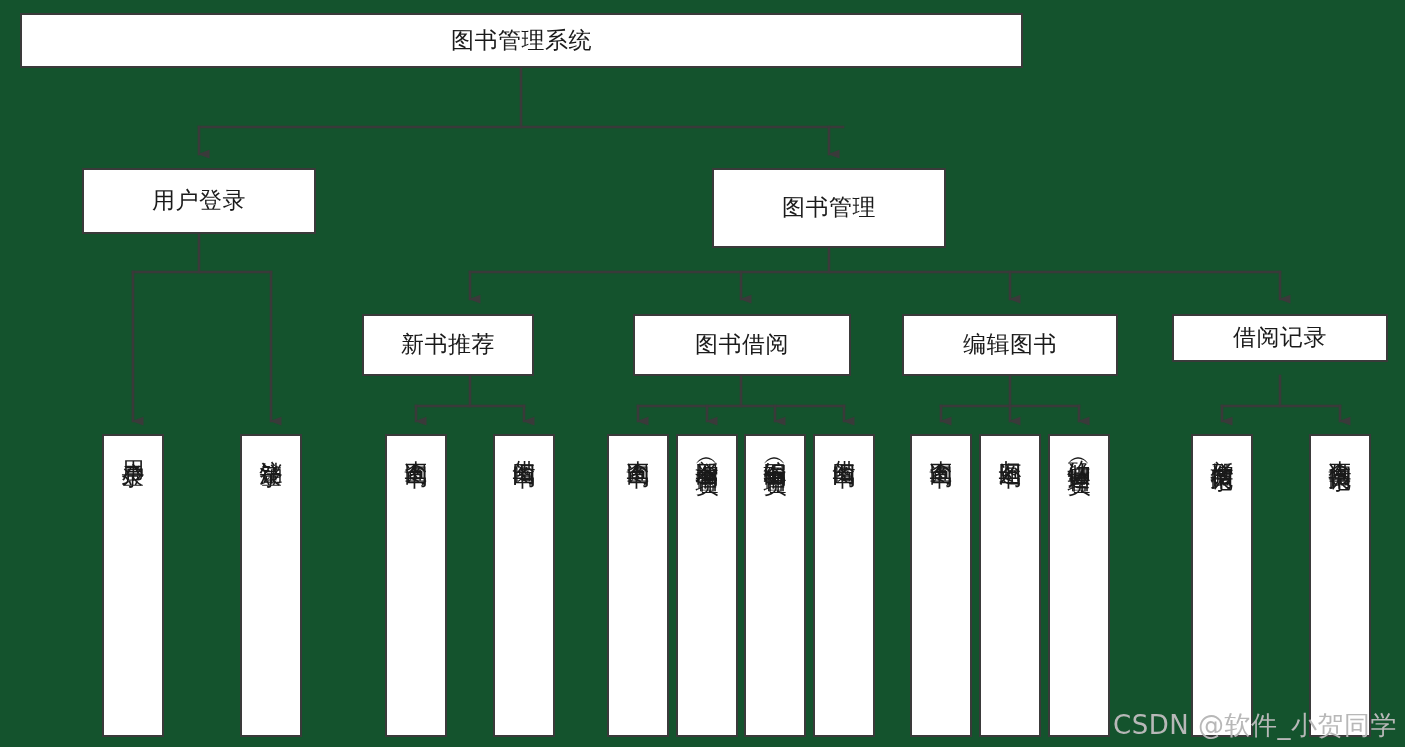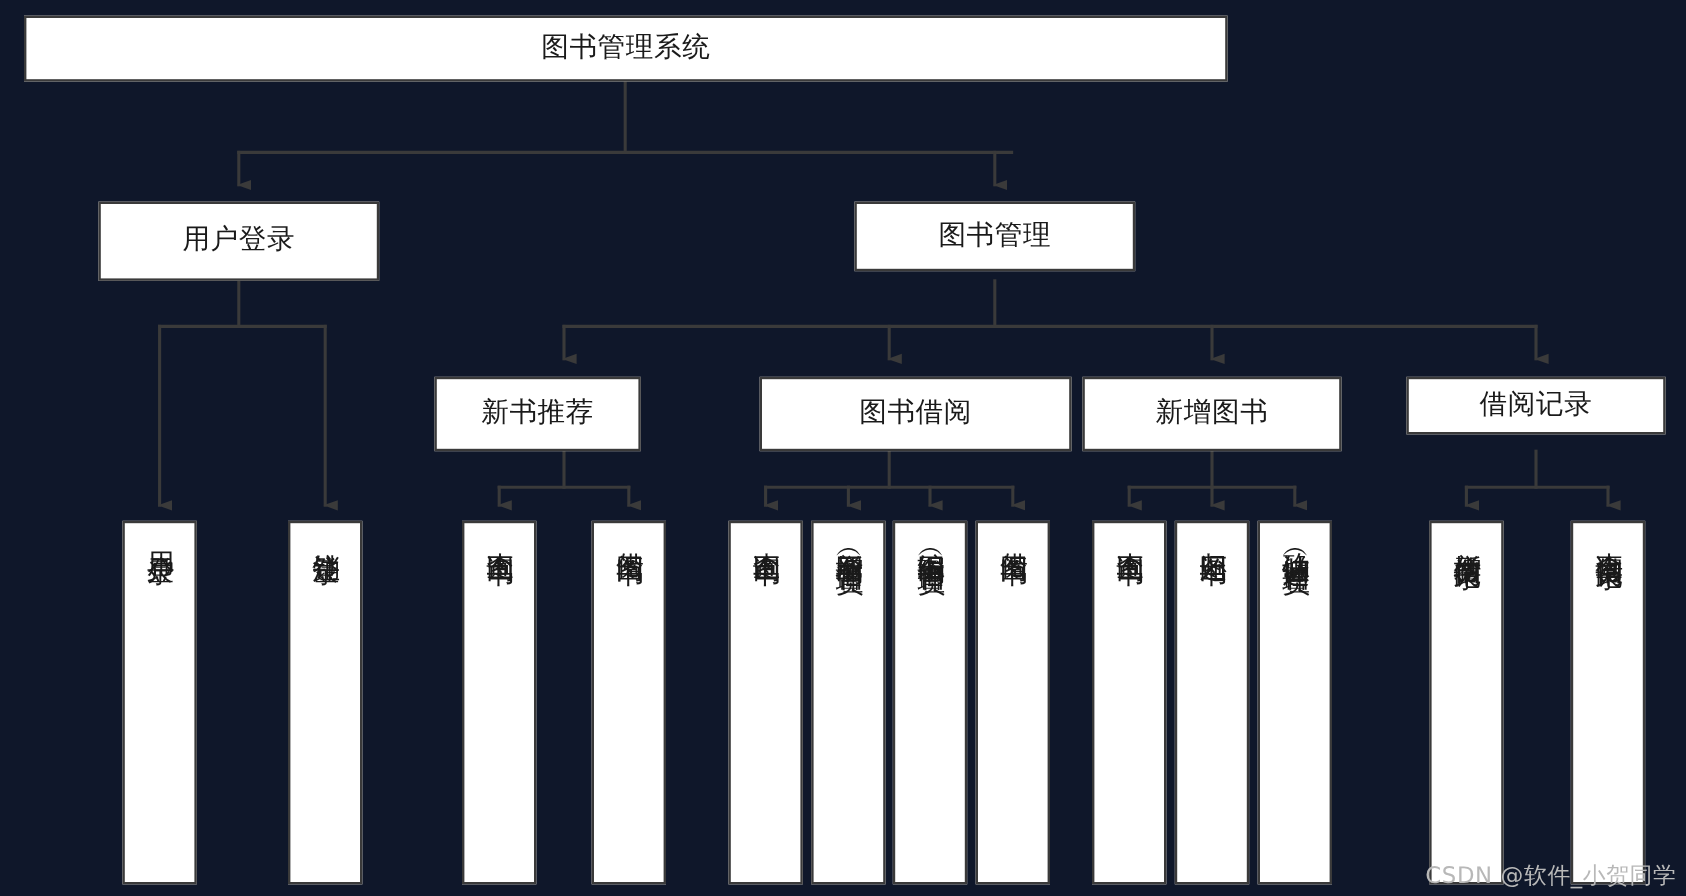--- a/index.html
+++ b/index.html
@@ -10,21 +10,21 @@
   body {
     width: 1405px;
     height: 747px;
     font-family: "DejaVu Sans", "Liberation Sans", sans-serif;
     overflow: hidden;
   }
   #diagram-root {
     position: relative;
     width: 1405px;
     height: 747px;
-    background: #0f172a;
+    background: #14532d;
   }
   svg.edges {
     position: absolute;
     left: 0;
     top: 0;
     width: 1405px;
     height: 747px;
     pointer-events: none;
   }
   .node {
@@ -55,21 +55,21 @@
     writing-mode: vertical-rl;
     text-orientation: upright;
     font-size: 23px;
     letter-spacing: 2px;
     line-height: 1;
   }
   .watermark {
     position: absolute;
     right: 8px;
     bottom: 4px;
-    font-size: 19px;
+    font-size: 26px;
     color: #b8b8b8;
     letter-spacing: 0.5px;
     user-select: none;
   }
 </style>
 </head>
 <body>
 
 <div id="diagram-root">
 
@@ -124,32 +124,32 @@
     </g>
   </svg>
 
   <div class="node horizontal" style="left:20px; top:13px; width:1003px; height:55px;">
     <span class="node-label">图书管理系统</span>
   </div>
 
   <div class="node horizontal" style="left:82px; top:168px; width:234px; height:66px;">
     <span class="node-label">用户登录</span>
   </div>
-  <div class="node horizontal" style="left:712px; top:168px; width:234px; height:58px;">
+  <div class="node horizontal" style="left:712px; top:168px; width:234px; height:80px;">
     <span class="node-label">图书管理</span>
   </div>
 
   <div class="node horizontal" style="left:362px; top:314px; width:172px; height:62px;">
     <span class="node-label">新书推荐</span>
   </div>
-  <div class="node horizontal" style="left:633px; top:314px; width:260px; height:62px;">
+  <div class="node horizontal" style="left:633px; top:314px; width:218px; height:62px;">
     <span class="node-label">图书借阅</span>
   </div>
   <div class="node horizontal" style="left:902px; top:314px; width:216px; height:62px;">
-    <span class="node-label">新增图书</span>
+    <span class="node-label">编辑图书</span>
   </div>
   <div class="node horizontal" style="left:1172px; top:314px; width:216px; height:48px;">
     <span class="node-label">借阅记录</span>
   </div>
 
   <div class="node vertical" style="left:102px; top:434px; width:62px; height:303px;">
     <span class="node-label">用户登录</span>
   </div>
   <div class="node vertical" style="left:240px; top:434px; width:62px; height:303px;">
     <span class="node-label">注销登录</span>

